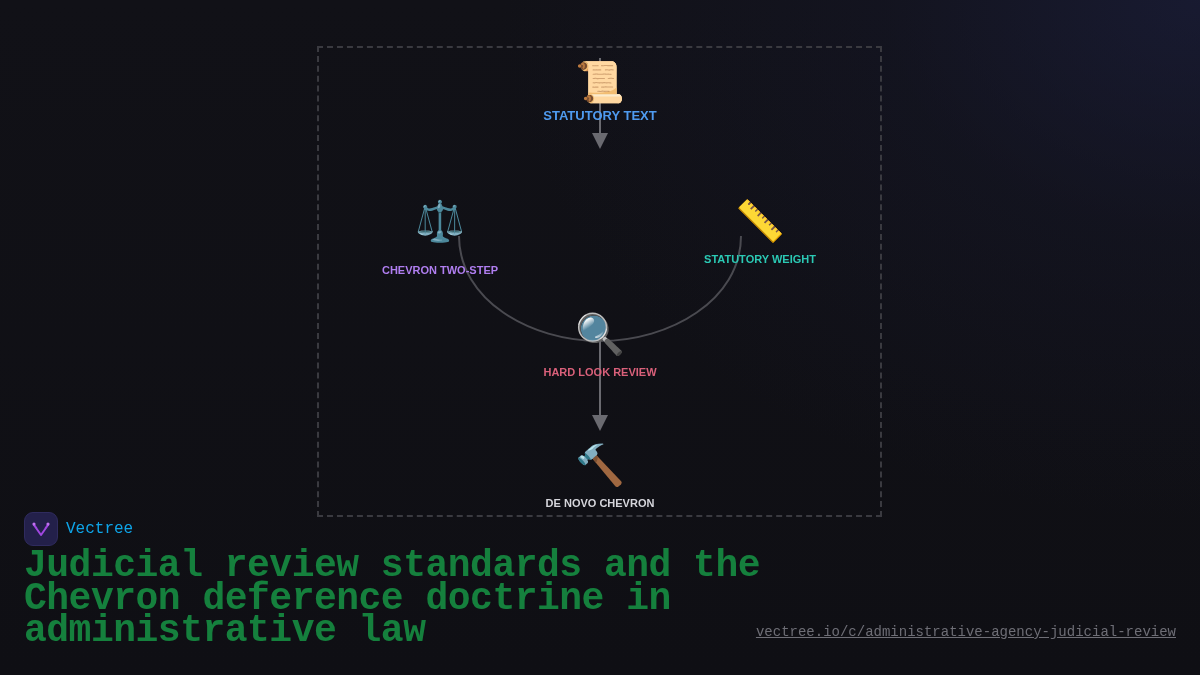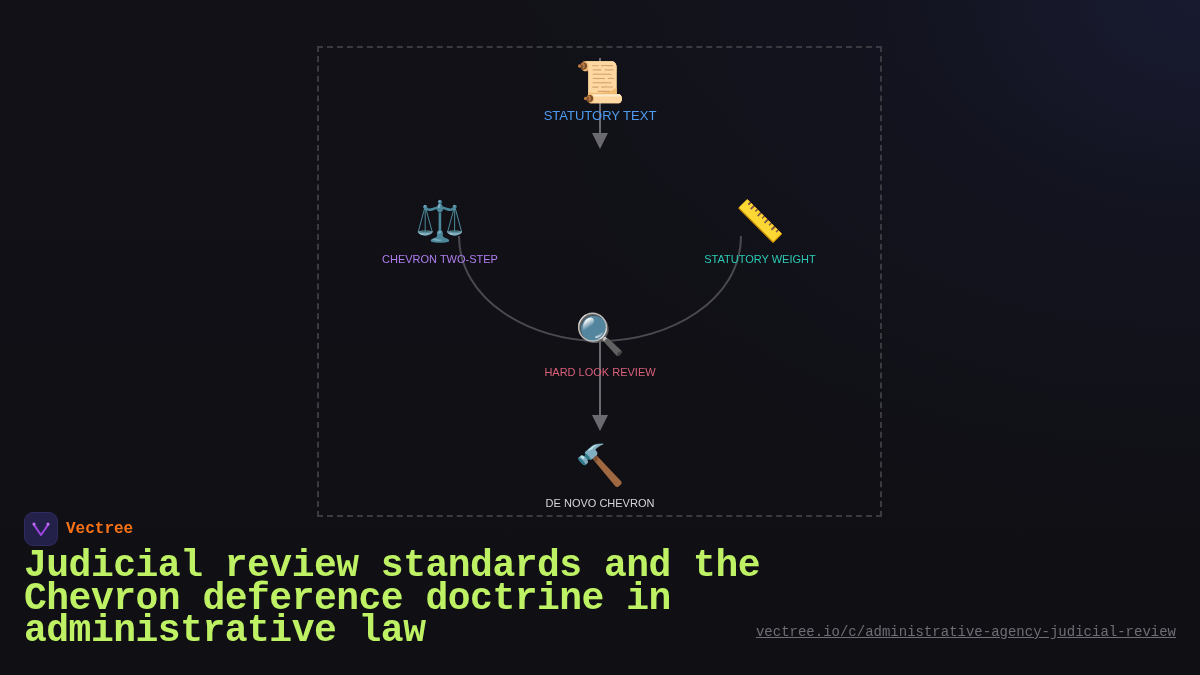--- a/index.html
+++ b/index.html
@@ -44,21 +44,21 @@
       white-space: nowrap;
     }
     .node .glyph {
       display: block;
       font-size: 40px;
       line-height: 44px;
       font-family: "DejaVu Sans", sans-serif;
     }
     .node .label {
       display: block;
-      font-weight: normal;
+      font-weight: bold;
       letter-spacing: 0px;
     }
     .lbl-lg { font-size: 13px; }
     .lbl-sm { font-size: 11px; }
 
     .brand {
       position: absolute;
       left: 24px;
       top: 512px;
       display: flex;
@@ -71,35 +71,35 @@
       border-radius: 9px;
       background: #23204a;
       border: 1px solid #2f2b5e;
       box-sizing: border-box;
       display: flex;
       align-items: center;
       justify-content: center;
     }
     .brand-name {
       font-family: "Liberation Mono", monospace;
-      font-weight: bold;
+      font-weight: normal;
       font-size: 16px;
-      color: #f97316;
+      color: #0ea5e9;
     }
     .title {
       position: absolute;
       left: 24px;
       top: 550px;
       width: 760px;
       margin: 0;
       font-family: "Liberation Mono", monospace;
       font-weight: bold;
       font-size: 38px;
       line-height: 32.5px;
-      color: #bef264;
+      color: #15803d;
       letter-spacing: -0.5px;
     }
     .url {
       position: absolute;
       right: 24px;
       top: 624px;
       font-family: "Liberation Mono", monospace;
       font-size: 14px;
       color: #6e6e76;
       text-decoration: underline;
@@ -128,21 +128,21 @@
   <path d="M592,415 L608,415 L600,431 Z" fill="#6a6a70"></path>
 </svg>
 
 <div class="node" style="left:600px; top:60px;">
   <span class="glyph">📜</span>
   <span class="label lbl-lg" style="color:#4f9bf0; margin-top:4px;">STATUTORY TEXT</span>
 </div>
 
 <div class="node" style="left:440px; top:199px;">
   <span class="glyph">⚖️</span>
-  <span class="label lbl-sm" style="color:#b07ef0; margin-top:10px;">CHEVRON TWO-STEP</span>
+  <span class="label lbl-sm" style="color:#b07ef0; margin-top:21px;">CHEVRON TWO-STEP</span>
 </div>
 
 <div class="node" style="left:760px; top:199px;">
   <span class="glyph">📏</span>
   <span class="label lbl-sm" style="color:#2bc9b4; margin-top:10px;">STATUTORY WEIGHT</span>
 </div>
 
 <div class="node" style="left:600px; top:312px;">
   <span class="glyph">🔍</span>
   <span class="label lbl-sm" style="color:#d9607a; margin-top:10px;">HARD LOOK REVIEW</span>

